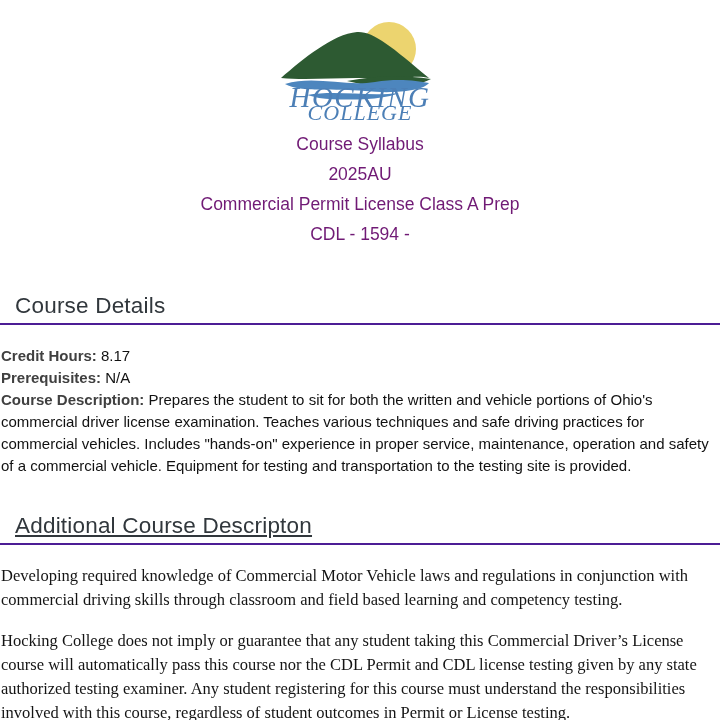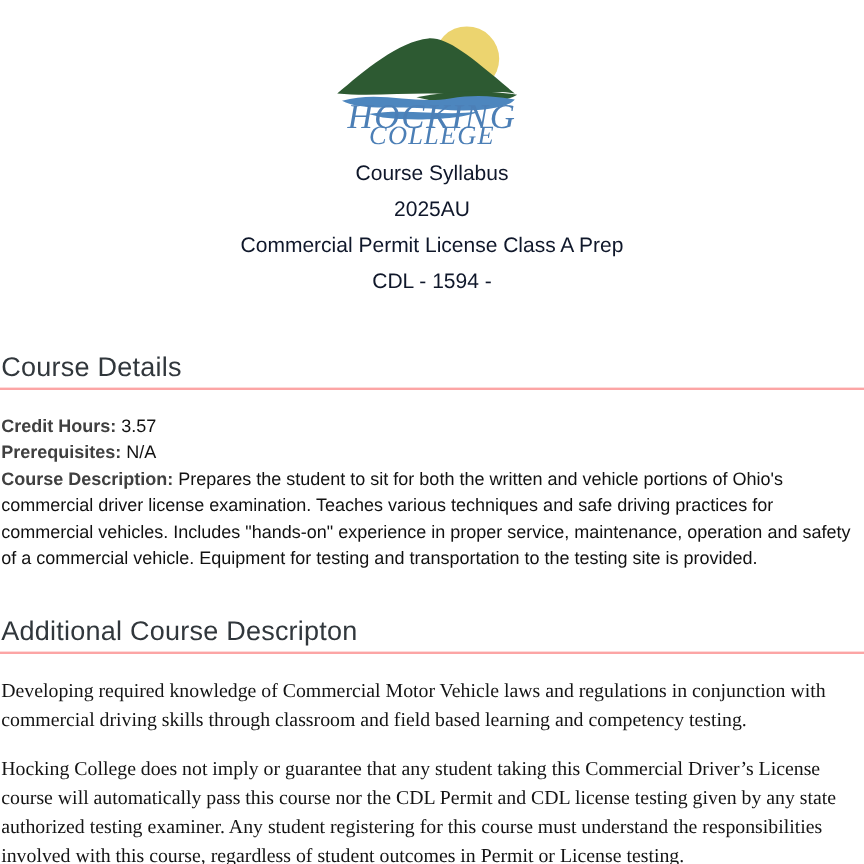--- a/index.html
+++ b/index.html
@@ -24,42 +24,43 @@
     padding-top: 15px;
     font-style: italic;
   }
   .logo-box {
     width: 166px;
     height: 107px;
   }
   
   .header-block {
     text-align: center;
-    color: #0f172a;
+    color: #701a75;
     font-size: 17.5px;
     margin-top: 7px;
   }
   .header-block .hline {
     height: 30px;
     line-height: 30px;
     white-space: nowrap;
   }
   
   h2.section-heading {
     font-size: 22.5px;
     font-weight: 400;
     color: #31373c;
     margin: 44px 0 0 0;
-    padding: 0 0 4px 1px;
-    border-bottom: 2px solid #fca5a5;
+    padding: 0 0 4px 15px;
+    border-bottom: 2px solid #4c1d95;
     line-height: 1.15;
     letter-spacing: 0.2px;
   }
   h2.second {
     margin-top: 36px;
+    text-decoration: underline;
   }
   
   .details-block {
     margin-top: 20px;
     padding-left: 1px;
     font-size: 15px;
     line-height: 22px;
     color: #111111;
   }
   .details-block .line {
@@ -111,21 +112,21 @@
   <div class="header-block">
     <div class="hline">Course Syllabus</div>
     <div class="hline">2025AU</div>
     <div class="hline">Commercial Permit License Class A Prep</div>
     <div class="hline">CDL - 1594 -</div>
   </div>
 
   <h2 class="section-heading">Course Details</h2>
 
   <div class="details-block">
-    <p class="line"><span class="lbl">Credit Hours:</span><span> 3.57</span></p>
+    <p class="line"><span class="lbl">Credit Hours:</span><span> 8.17</span></p>
     <p class="line"><span class="lbl">Prerequisites:</span><span> N/A</span></p>
     <p class="line"><span class="lbl">Course Description:</span><span> Prepares the student to sit for both the written and vehicle portions of Ohio's commercial driver license examination. Teaches various techniques and safe driving practices for commercial vehicles. Includes "hands-on" experience in proper service, maintenance, operation and safety of a commercial vehicle. Equipment for testing and transportation to the testing site is provided.</span></p>
   </div>
 
   <h2 class="section-heading second">Additional Course Descripton</h2>
 
   <div class="serif-block">
     <p>Developing required knowledge of Commercial Motor Vehicle laws and regulations in conjunction with commercial driving skills through classroom and field based learning and competency testing.</p>
     <p>Hocking College does not imply or guarantee that any student taking this Commercial Driver’s License course will automatically pass this course nor the CDL Permit and CDL license testing given by any state authorized testing examiner. Any student registering for this course must understand the responsibilities involved with this course, regardless of student outcomes in Permit or License testing.</p>
   </div>

